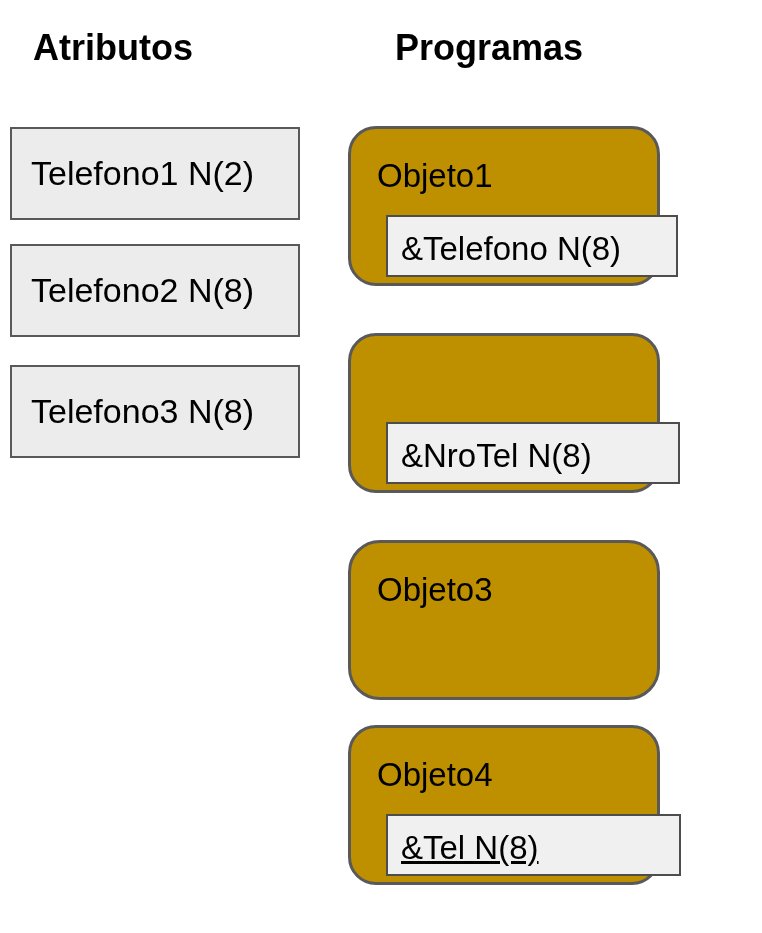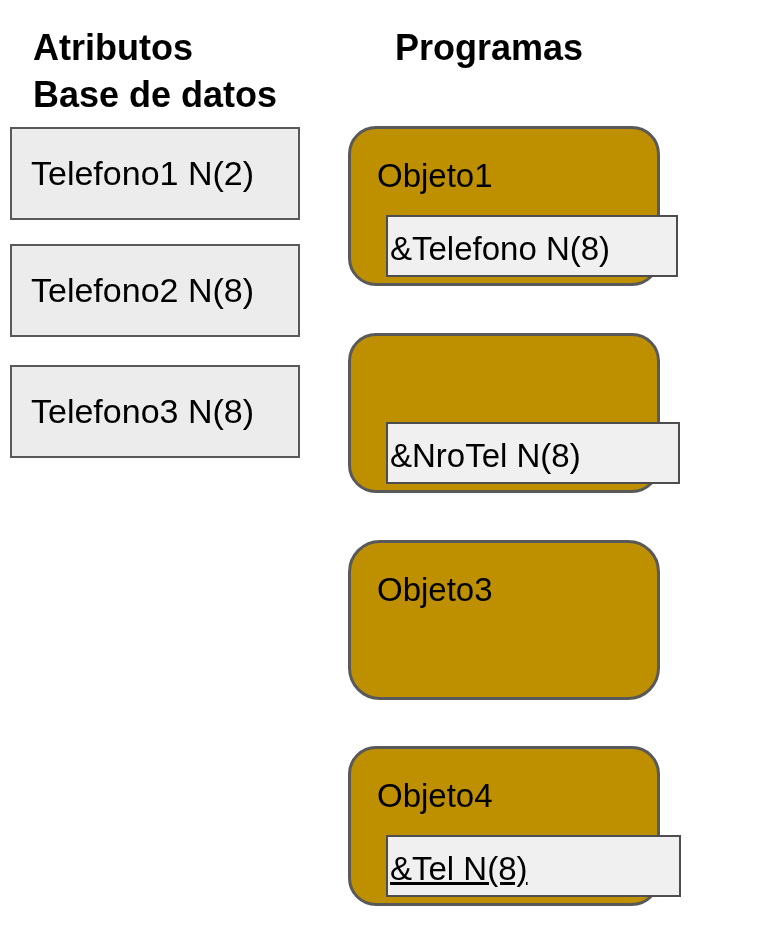--- a/index.html
+++ b/index.html
@@ -55,59 +55,58 @@
     width: 312px;
     height: 160px;
     background: #be9000;
     border: 3px solid #595959;
     border-radius: 28px;
     box-sizing: border-box;
   }
   .obj-1 { top: 126px; }
   .obj-2 { top: 333px; }
   .obj-3 { top: 540px; border-radius: 32px; }
-  .obj-4 { top: 746px; }
+  .obj-4 { top: 725px; }
 
   .obj-title {
     position: absolute;
     left: 26px;
     top: 28px;
     font-size: 33px;
     white-space: nowrap;
   }
   .var-box {
     position: absolute;
     left: 35px;
     top: 86px;
     height: 62px;
     background: #f0f0f0;
     border: 2px solid #4d4d4d;
     box-sizing: border-box;
     display: flex;
     align-items: center;
   }
   .var-box span {
-    padding-left: 2px;
+    padding-left: 13px;
     padding-top: 6px;
     font-size: 33px;
     white-space: nowrap;
   }
   .var-w-1 { width: 292px; }
   .var-w-2 { width: 294px; }
   .var-w-3 { width: 323px; }
   .var-w-4 { width: 295px; text-decoration: underline; }
 </style>
 </head>
 <body>
 
 <div class="canvas">
 
   <div class="heading heading-left">
     <div>Atributos</div>
-    <div>Base de datos</div>
   </div>
 
   <div class="heading heading-right">Programas</div>
 
   <div class="attr-box attr-1">
     <span>Telefono1 N(2)</span>
   </div>
   <div class="attr-box attr-2">
     <span>Telefono2 N(8)</span>
   </div>

